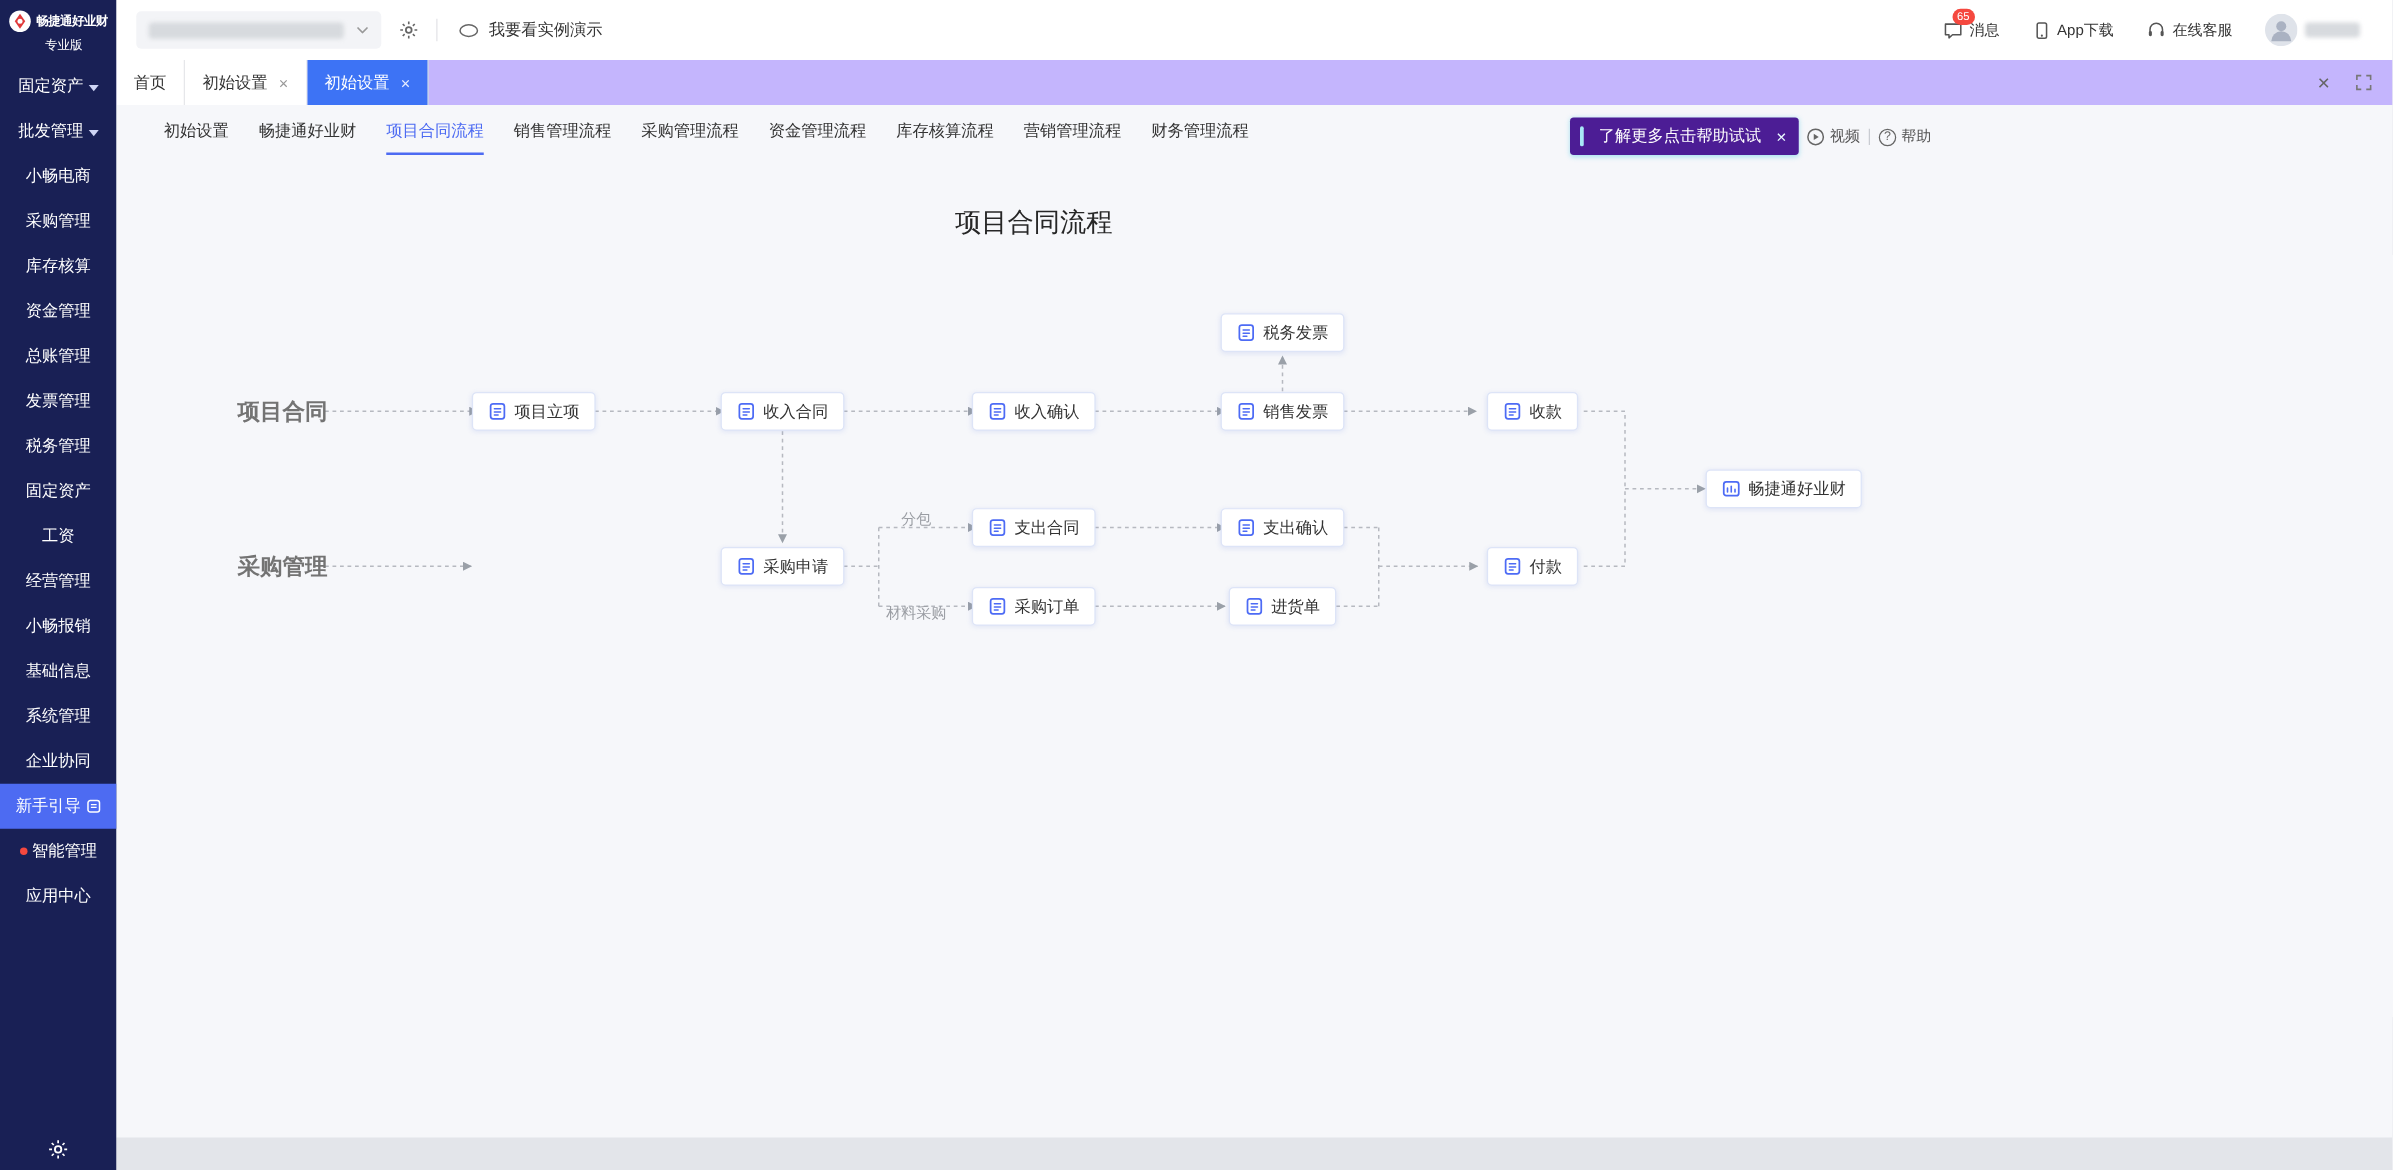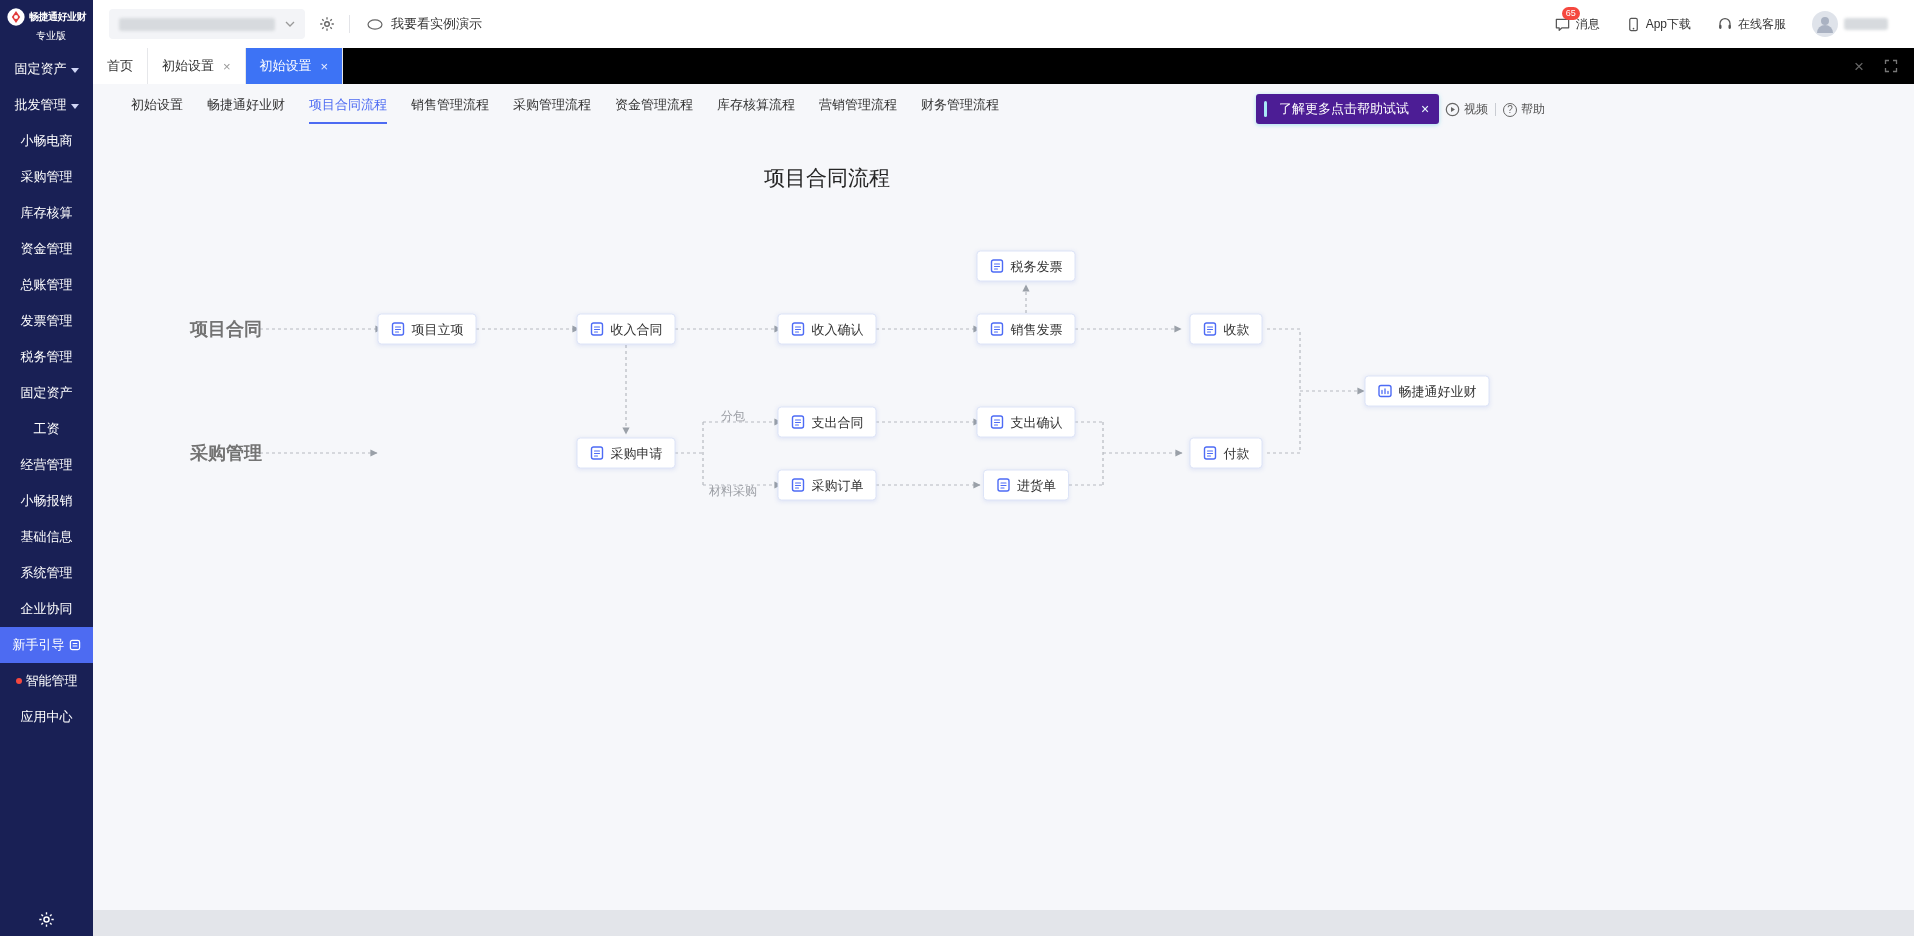--- a/index.html
+++ b/index.html
@@ -27,21 +27,21 @@
   .icon-btn { margin-left:14px; color:#666; cursor:pointer; display:flex; align-items:center; }
   .v-div { width:1px; height:18px; background:#e3e4e8; margin-left:14px; }
   .demo-link { display:flex; align-items:center; gap:7px; margin-left:16px; font-size:13px; color:#333; cursor:pointer; }
   .topbar-right { margin-left:auto; display:flex; align-items:center; gap:26px; padding-right:26px; }
   .tb-item { display:flex; align-items:center; gap:5px; font-size:12px; color:#333; cursor:pointer; position:relative; }
   .badge { position:absolute; top:-9px; left:8px; background:#f5483f; color:#fff; font-size:9px; line-height:13px; padding:0 4px; border-radius:7px; }
   .user { display:flex; align-items:center; gap:6px; cursor:pointer; }
   .user-redacted { width:44px; height:12px; }
 
   
-  .tabbar { position:absolute; left:93px; top:48px; right:0; height:36px; background:#000000; display:flex; align-items:stretch; z-index:20; }
+  .tabbar { position:absolute; left:93px; top:48px; right:0; height:36px; background:#c4b5fd; display:flex; align-items:stretch; z-index:20; }
   .tab { display:flex; align-items:center; gap:9px; padding:0 14px; font-size:13px; color:#333; background:#fff; border-right:1px solid #e6e7ea; cursor:pointer; }
   .tab.active { background:#3d73f5; color:#fff; }
   .tab-close { font-size:13px; color:#999; line-height:1; cursor:pointer; }
   .tab.active .tab-close { color:#e8edff; }
   .tabbar-ctrls { margin-left:auto; display:flex; align-items:center; gap:20px; padding-right:16px; }
   .tb-close { font-size:17px; color:#666; cursor:pointer; line-height:1; }
 
   
   .main { position:absolute; left:93px; top:84px; right:0; bottom:26px; background:#f6f7fa; }
   .subtabs { position:absolute; left:38px; top:12px; display:flex; gap:24px; align-items:flex-end; height:28px; }

